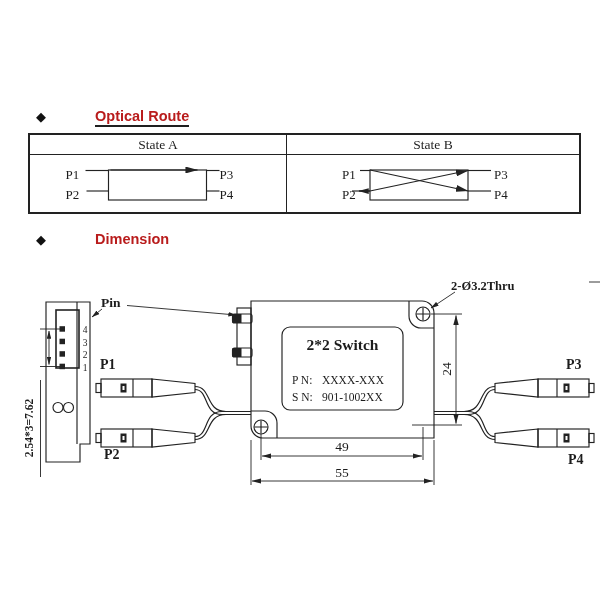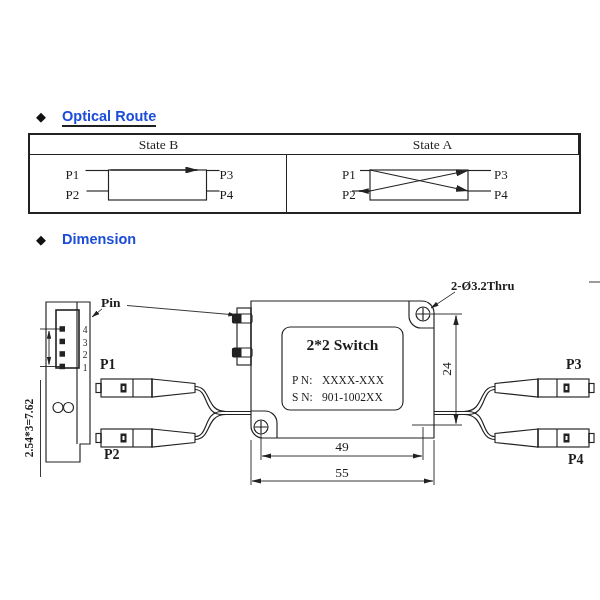--- a/index.html
+++ b/index.html
@@ -1,21 +1,21 @@
 <!DOCTYPE html>
 <html><head>
 <meta charset="utf-8">
 <style>
   html,body{margin:0;padding:0;background:#fff;}
   #canvas{position:relative;width:600px;height:600px;background:#ffffff;overflow:hidden;
           font-family:"Liberation Serif","DejaVu Serif",serif;color:#1f1f1f;}
   .sec{position:absolute;left:36px;display:flex;align-items:baseline;gap:16px;}
   .sec .bullet{font-size:13px;line-height:1;color:#111;}
   .sec .title{font-family:"Liberation Sans","DejaVu Sans",sans-serif;font-weight:bold;
-              font-size:14.5px;color:#1d4ed8;}
+              font-size:14.5px;color:#b91c1c;margin-left:33px;}
   .sec .title.underlined{border-bottom:2px solid #1f1f1f;padding-bottom:1px;}
   #sec-route{top:108px;}
   #sec-dim{top:231px;}
   .route-table{position:absolute;top:133px;left:28px;width:549px;border:2px solid #222;
                display:grid;grid-template-columns:257px 1fr;grid-template-rows:20px 57px;}
   .route-table .hcell{display:flex;align-items:center;justify-content:center;
                font-size:13.5px;border-bottom:1.5px solid #222;}
   .route-table .bcell{position:relative;}
   .col-a{border-right:1.5px solid #222;}
   .bcell svg{display:block;width:100%;height:100%;}
@@ -53,22 +53,22 @@
       </g>
     </defs>
   </svg>
 
   <div class="sec" id="sec-route">
     <span class="bullet">◆</span>
     <span class="title underlined">Optical Route</span>
   </div>
 
   <div class="route-table">
+    <div class="hcell col-a">State A</div>
     <div class="hcell">State B</div>
-    <div class="hcell col-a">State A</div>
 
     <div class="bcell col-a">
       <svg viewBox="0 0 255 57">
         <text class="t port-t" x="35" y="24">P1</text>
         <text class="t port-t" x="35" y="44">P2</text>
         <text class="t port-t" x="189" y="24">P3</text>
         <text class="t port-t" x="189" y="44">P4</text>
         <rect class="ln" x="78" y="15" width="98" height="30"></rect>
         <path class="ln" d="M55,15.5 H78"></path>
         <path class="ln" d="M56,36 H78"></path>

